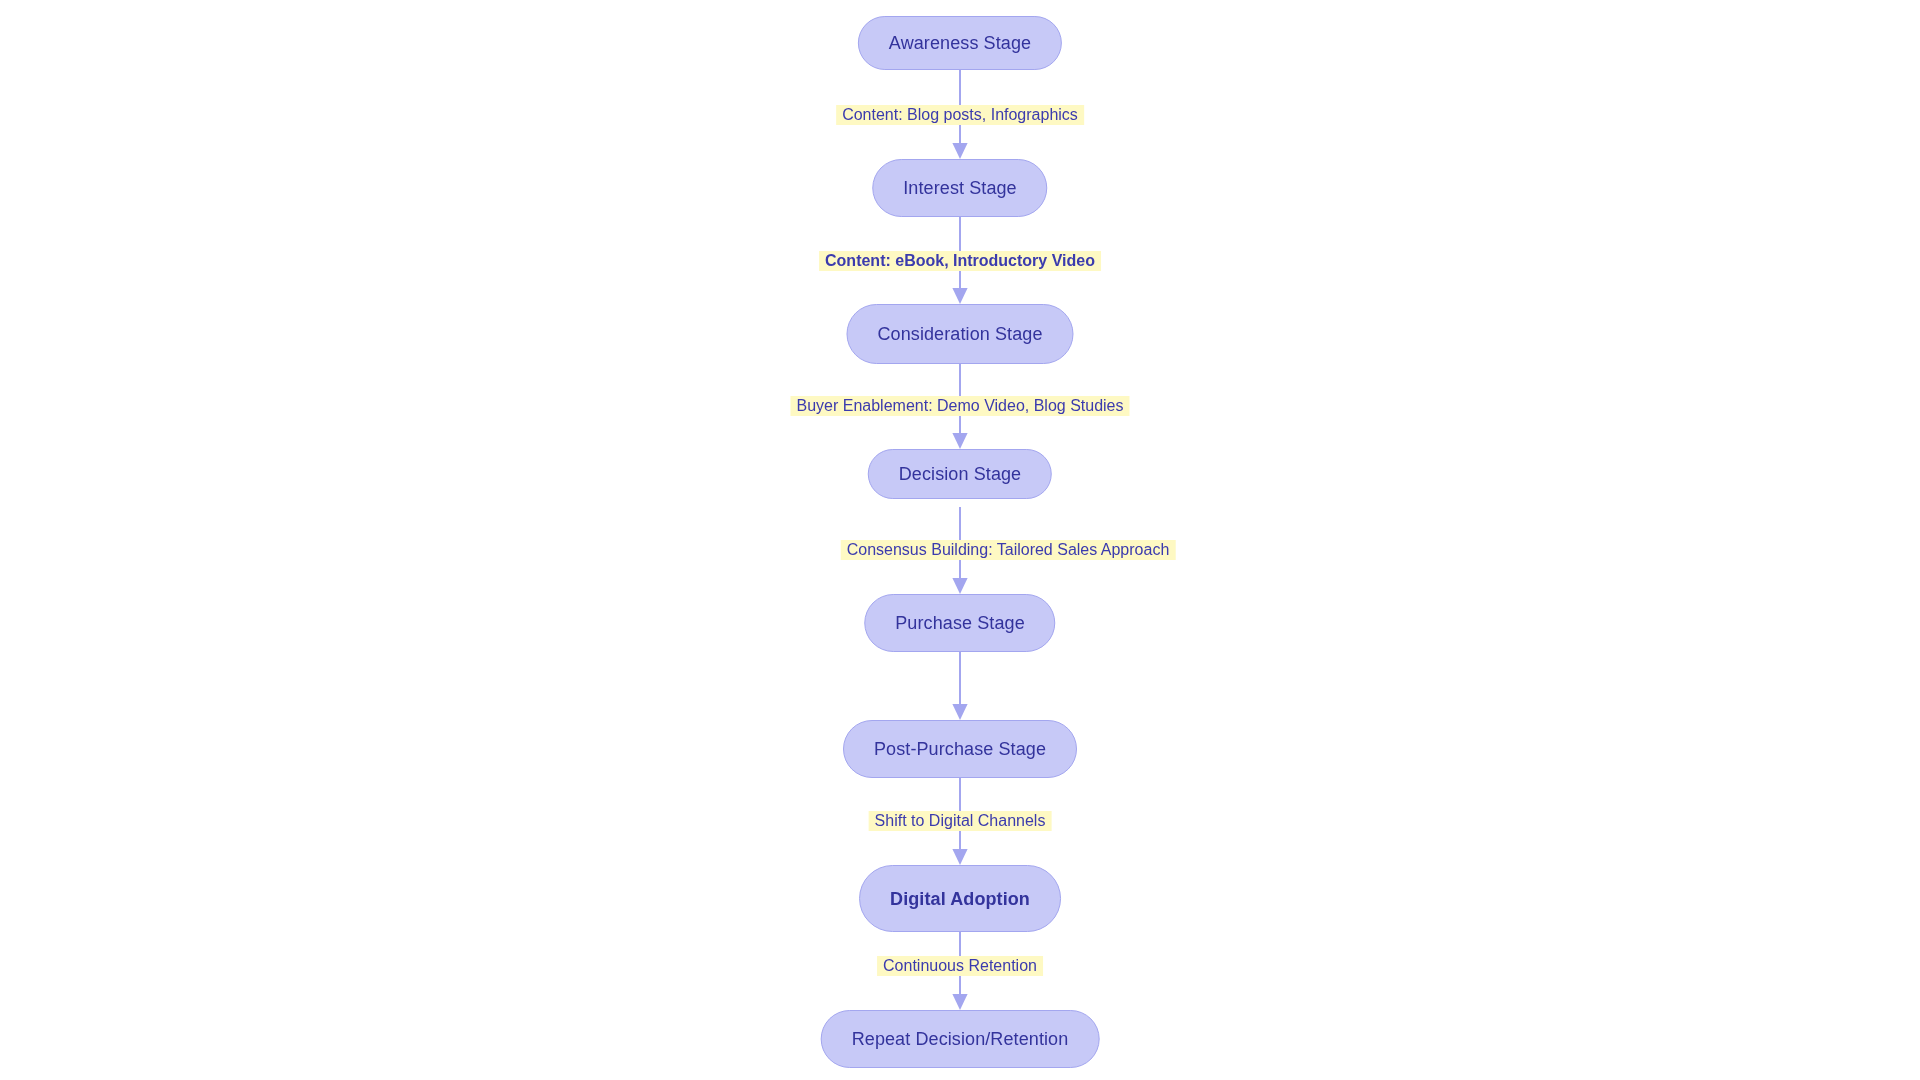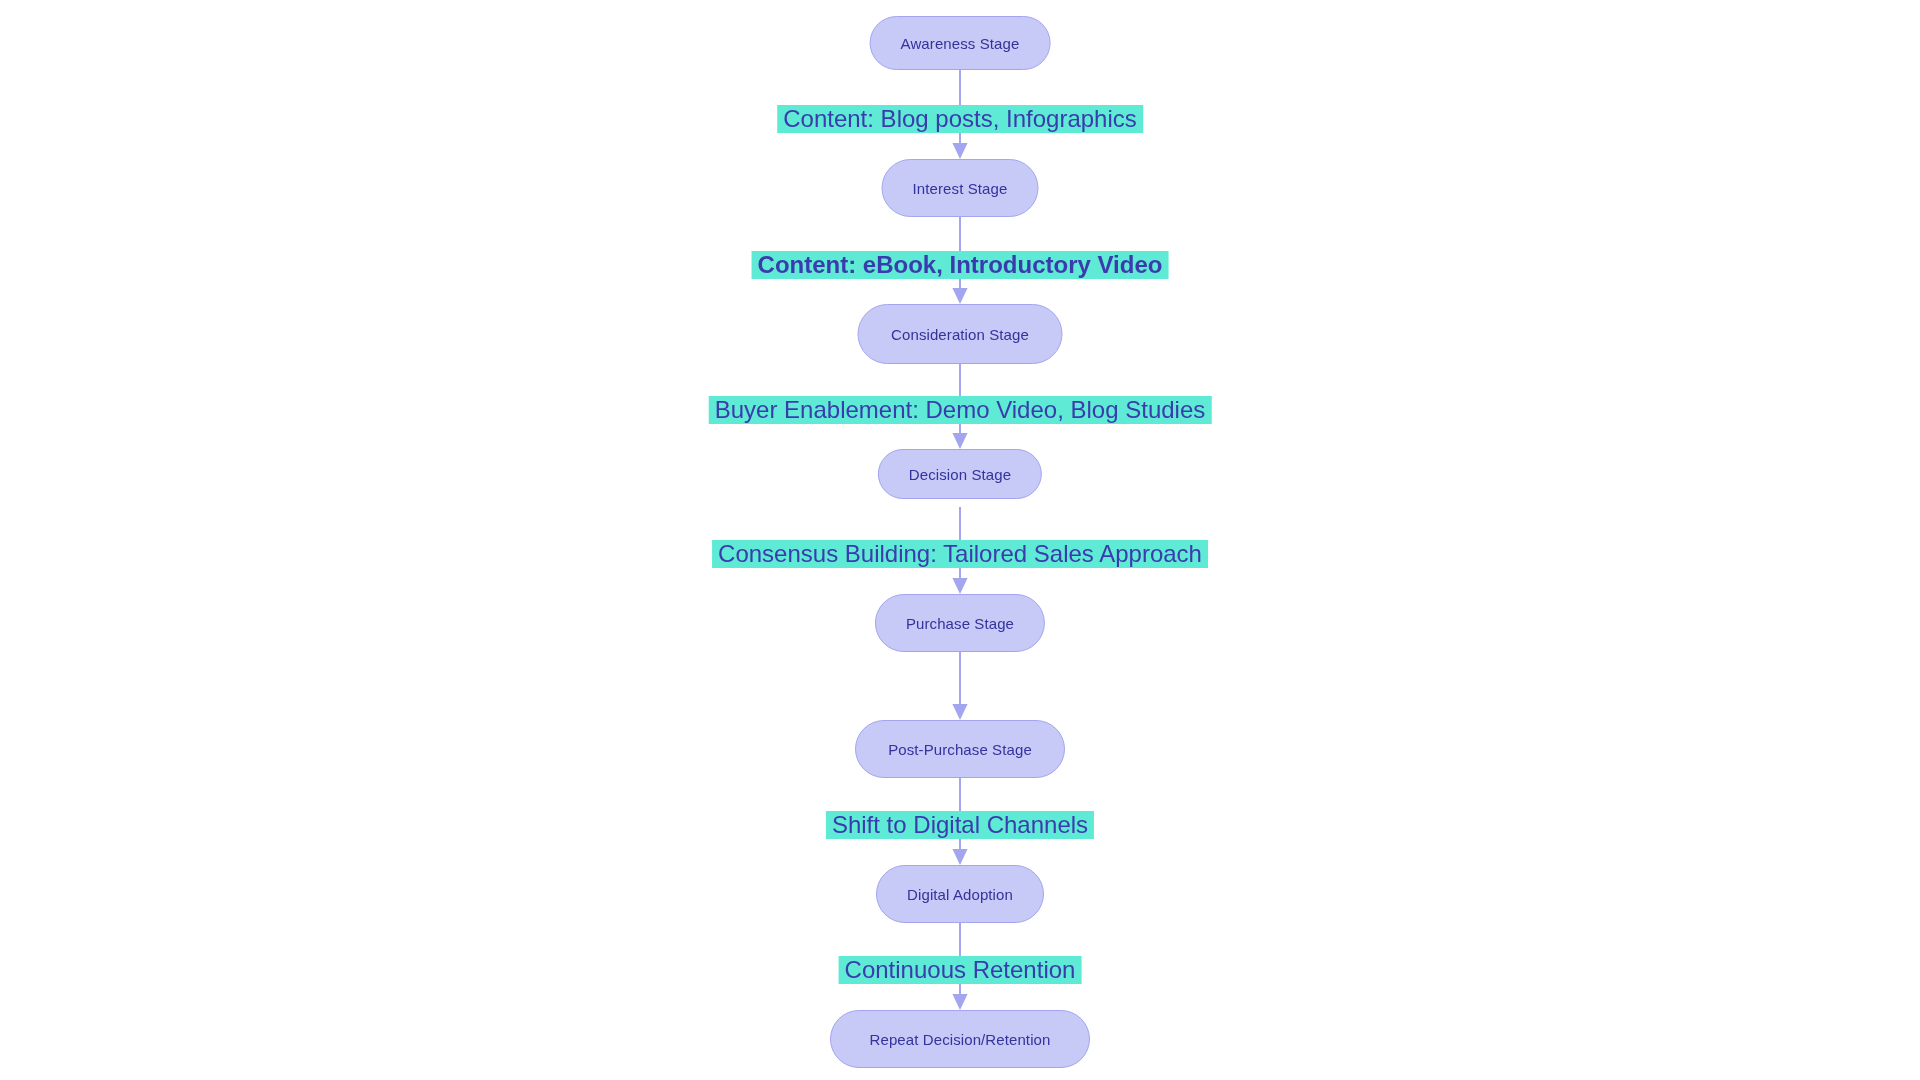--- a/index.html
+++ b/index.html
@@ -43,41 +43,41 @@
     left: 50%;
     transform: translateX(-50%);
     box-sizing: border-box;
     display: flex;
     align-items: center;
     justify-content: center;
     background: #c7c9f7;
     border: 1.6px solid #a3a6ef;
     border-radius: 999px;
     color: #33339c;
-    font-size: 15px;
+    font-size: 18px;
     line-height: 1;
     letter-spacing: 0.1px;
     white-space: nowrap;
     padding: 0 30px;
     height: 54px;
   }
 
   .node-label {
     display: block;
   }
 
   .edge-label {
     position: absolute;
     left: 50%;
     transform: translateX(-50%);
     color: #3b3bae;
-    font-size: 24px;
+    font-size: 16px;
     line-height: 1;
     white-space: nowrap;
-    background: #5eead4;
+    background: #fef9c3;
     padding: 2px 6px;
   }
 </style>
 </head>
 <body>
 
 <div id="flow-canvas">
 
   <svg id="flow-svg" viewBox="0 0 1920 1080" preserveAspectRatio="none" aria-hidden="true">
     <defs>
@@ -109,30 +109,30 @@
         </div>
         <div class="node" style="top: 449px; height: 50px; min-width: 162px; background: rgb(199, 201, 247); border-color: rgb(163, 166, 239); color: rgb(51, 51, 156);">
           <span class="node-label">Decision Stage</span>
         </div>
         <div class="node" style="top: 594px; height: 58px; min-width: 168px; background: rgb(199, 201, 247); border-color: rgb(163, 166, 239); color: rgb(51, 51, 156);">
           <span class="node-label">Purchase Stage</span>
         </div>
         <div class="node" style="top: 720px; height: 58px; min-width: 210px; background: rgb(199, 201, 247); border-color: rgb(163, 166, 239); color: rgb(51, 51, 156); justify-content: center;">
           <span class="node-label">Post-Purchase Stage</span>
         </div>
-        <div class="node" style="top: 865px; height: 58px; min-width: 168px; background: rgb(199, 201, 247); border-color: rgb(163, 166, 239); color: rgb(51, 51, 156);">
+        <div class="node" style="top: 865px; height: 67px; min-width: 168px; background: rgb(199, 201, 247); border-color: rgb(163, 166, 239); color: rgb(51, 51, 156); font-weight: bold;">
           <span class="node-label">Digital Adoption</span>
         </div>
         <div class="node" style="top: 1010px; height: 58px; min-width: 260px; background: rgb(199, 201, 247); border-color: rgb(163, 166, 239); color: rgb(51, 51, 156);">
           <span class="node-label">Repeat Decision/Retention</span>
         </div>
       </div>
     <div id="edge-labels-host">
         <div class="edge-label" style="top: 105px; color: rgb(59, 59, 174);">Content: Blog posts, Infographics</div>
         <div class="edge-label" style="top: 251px; color: rgb(59, 59, 174); font-weight: bold;">Content: eBook, Introductory Video</div>
         <div class="edge-label" style="top: 396px; color: rgb(59, 59, 174);">Buyer Enablement: Demo Video, Blog Studies</div>
-        <div class="edge-label" style="top: 540px; color: rgb(59, 59, 174);">Consensus Building: Tailored Sales Approach</div>
+        <div class="edge-label" style="top: 540px; color: rgb(59, 59, 174); margin-left: 48px;">Consensus Building: Tailored Sales Approach</div>
         <div class="edge-label" style="top: 811px; color: rgb(59, 59, 174);">Shift to Digital Channels</div>
         <div class="edge-label" style="top: 956px; color: rgb(59, 59, 174);">Continuous Retention</div>
       </div>
   </div>
 
 </div>
 
 </body></html>

